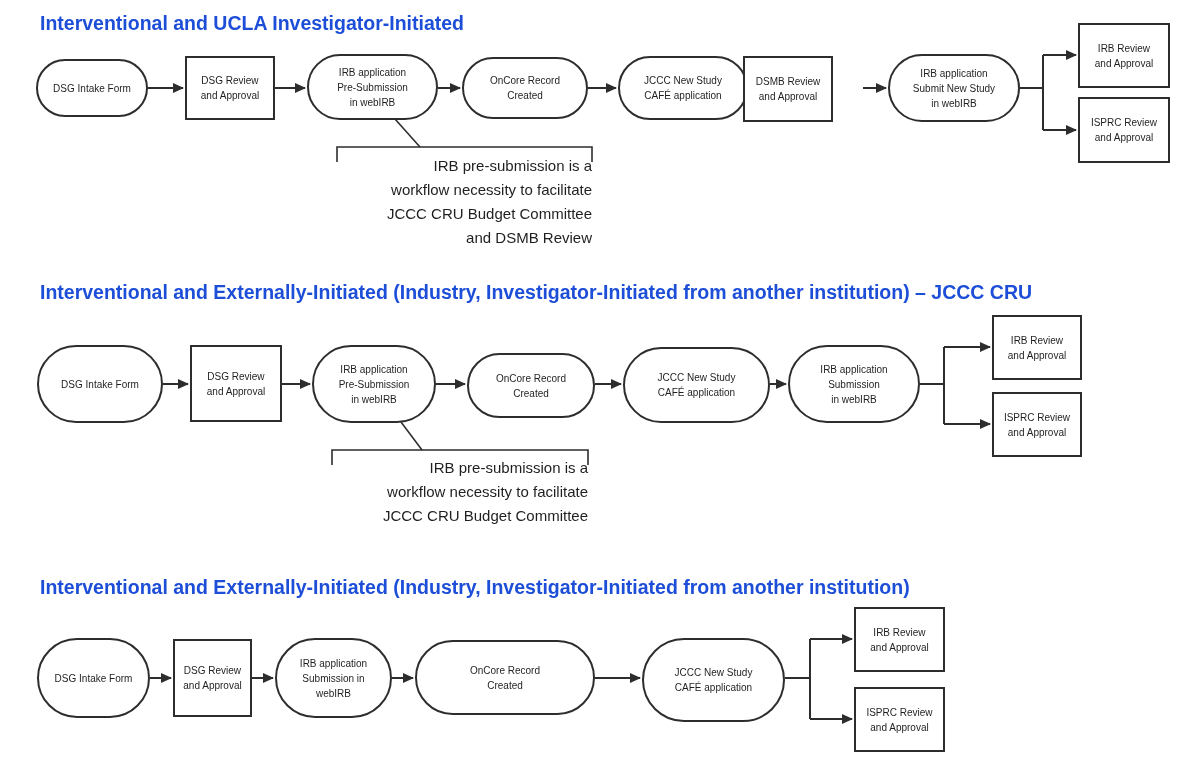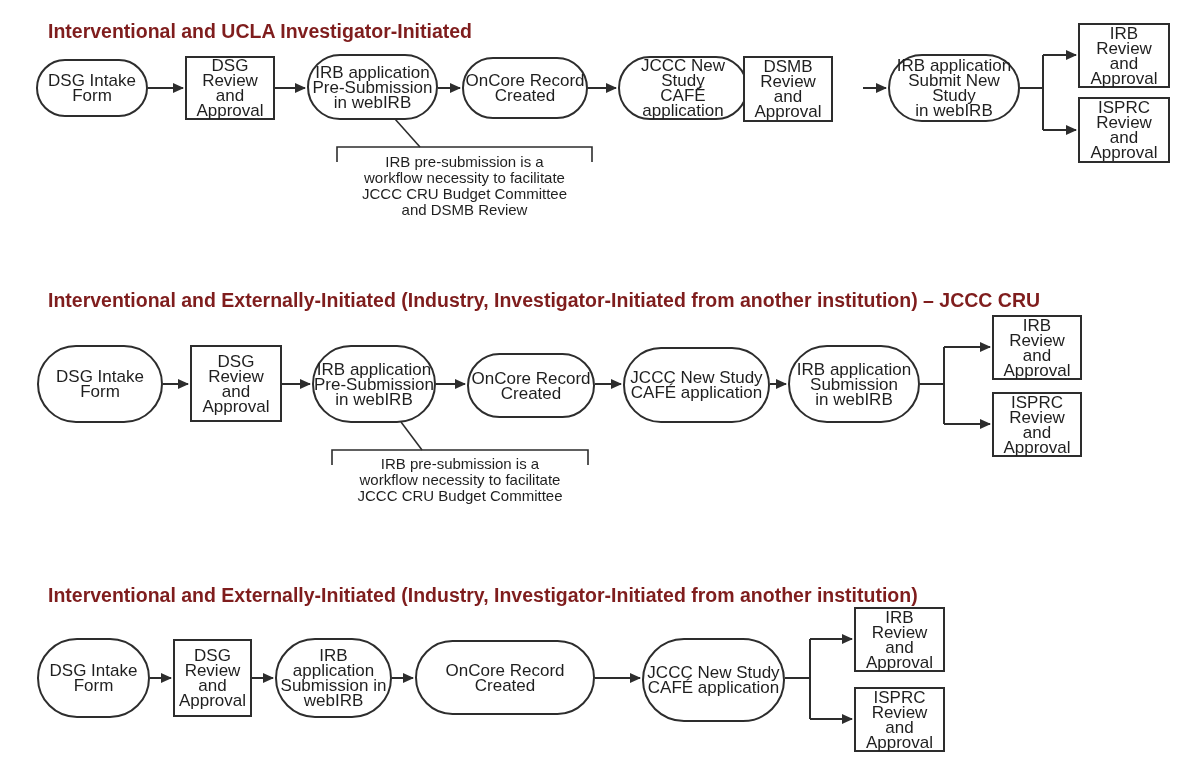--- a/index.html
+++ b/index.html
@@ -2,34 +2,34 @@
 <html><head>
 <meta charset="utf-8">
 <style>
   html,body{margin:0;padding:0;background:#ffffff;}
   .canvas{
     position:relative;width:1200px;height:781px;background:#ffffff;
     font-family:"Liberation Sans", sans-serif;overflow:hidden;
   }
   .connectors{position:absolute;left:0;top:0;width:1200px;height:781px;}
   .flow-title{
-    position:absolute;margin:8px;font-size:19.5px;font-weight:bold;
-    color:#7f1d1d;letter-spacing:0;white-space:nowrap;
+    position:absolute;margin:0;font-size:19.5px;font-weight:bold;
+    color:#1d4ed8;letter-spacing:0;white-space:nowrap;
   }
   .node{
     position:absolute;display:flex;align-items:center;justify-content:center;
     text-align:center;background:#ffffff;border:2px solid #2d2d2d;
-    color:#1f1f1f;font-size:17px;line-height:15px;white-space:pre-line;
+    color:#1f1f1f;font-size:10px;line-height:15px;white-space:pre-line;
     box-sizing:border-box;
   }
   .oval{border-radius:999px;}
   .rect{border-radius:0;}
   .annotation-text{
-    position:absolute;text-align:center;color:#1f1f1f;
-    font-size:15px;line-height:16px;white-space:pre-line;
+    position:absolute;text-align:right;color:#1f1f1f;
+    font-size:15px;line-height:24px;white-space:pre-line;
   }
 </style>
 </head>
 <body>
 
 <div class="canvas">
 
   <svg class="connectors" viewBox="0 0 1200 781" xmlns="http://www.w3.org/2000/svg">
     <defs>
       <marker id="ah" markerUnits="userSpaceOnUse" markerWidth="12" markerHeight="12" refX="10" refY="5" orient="auto">

